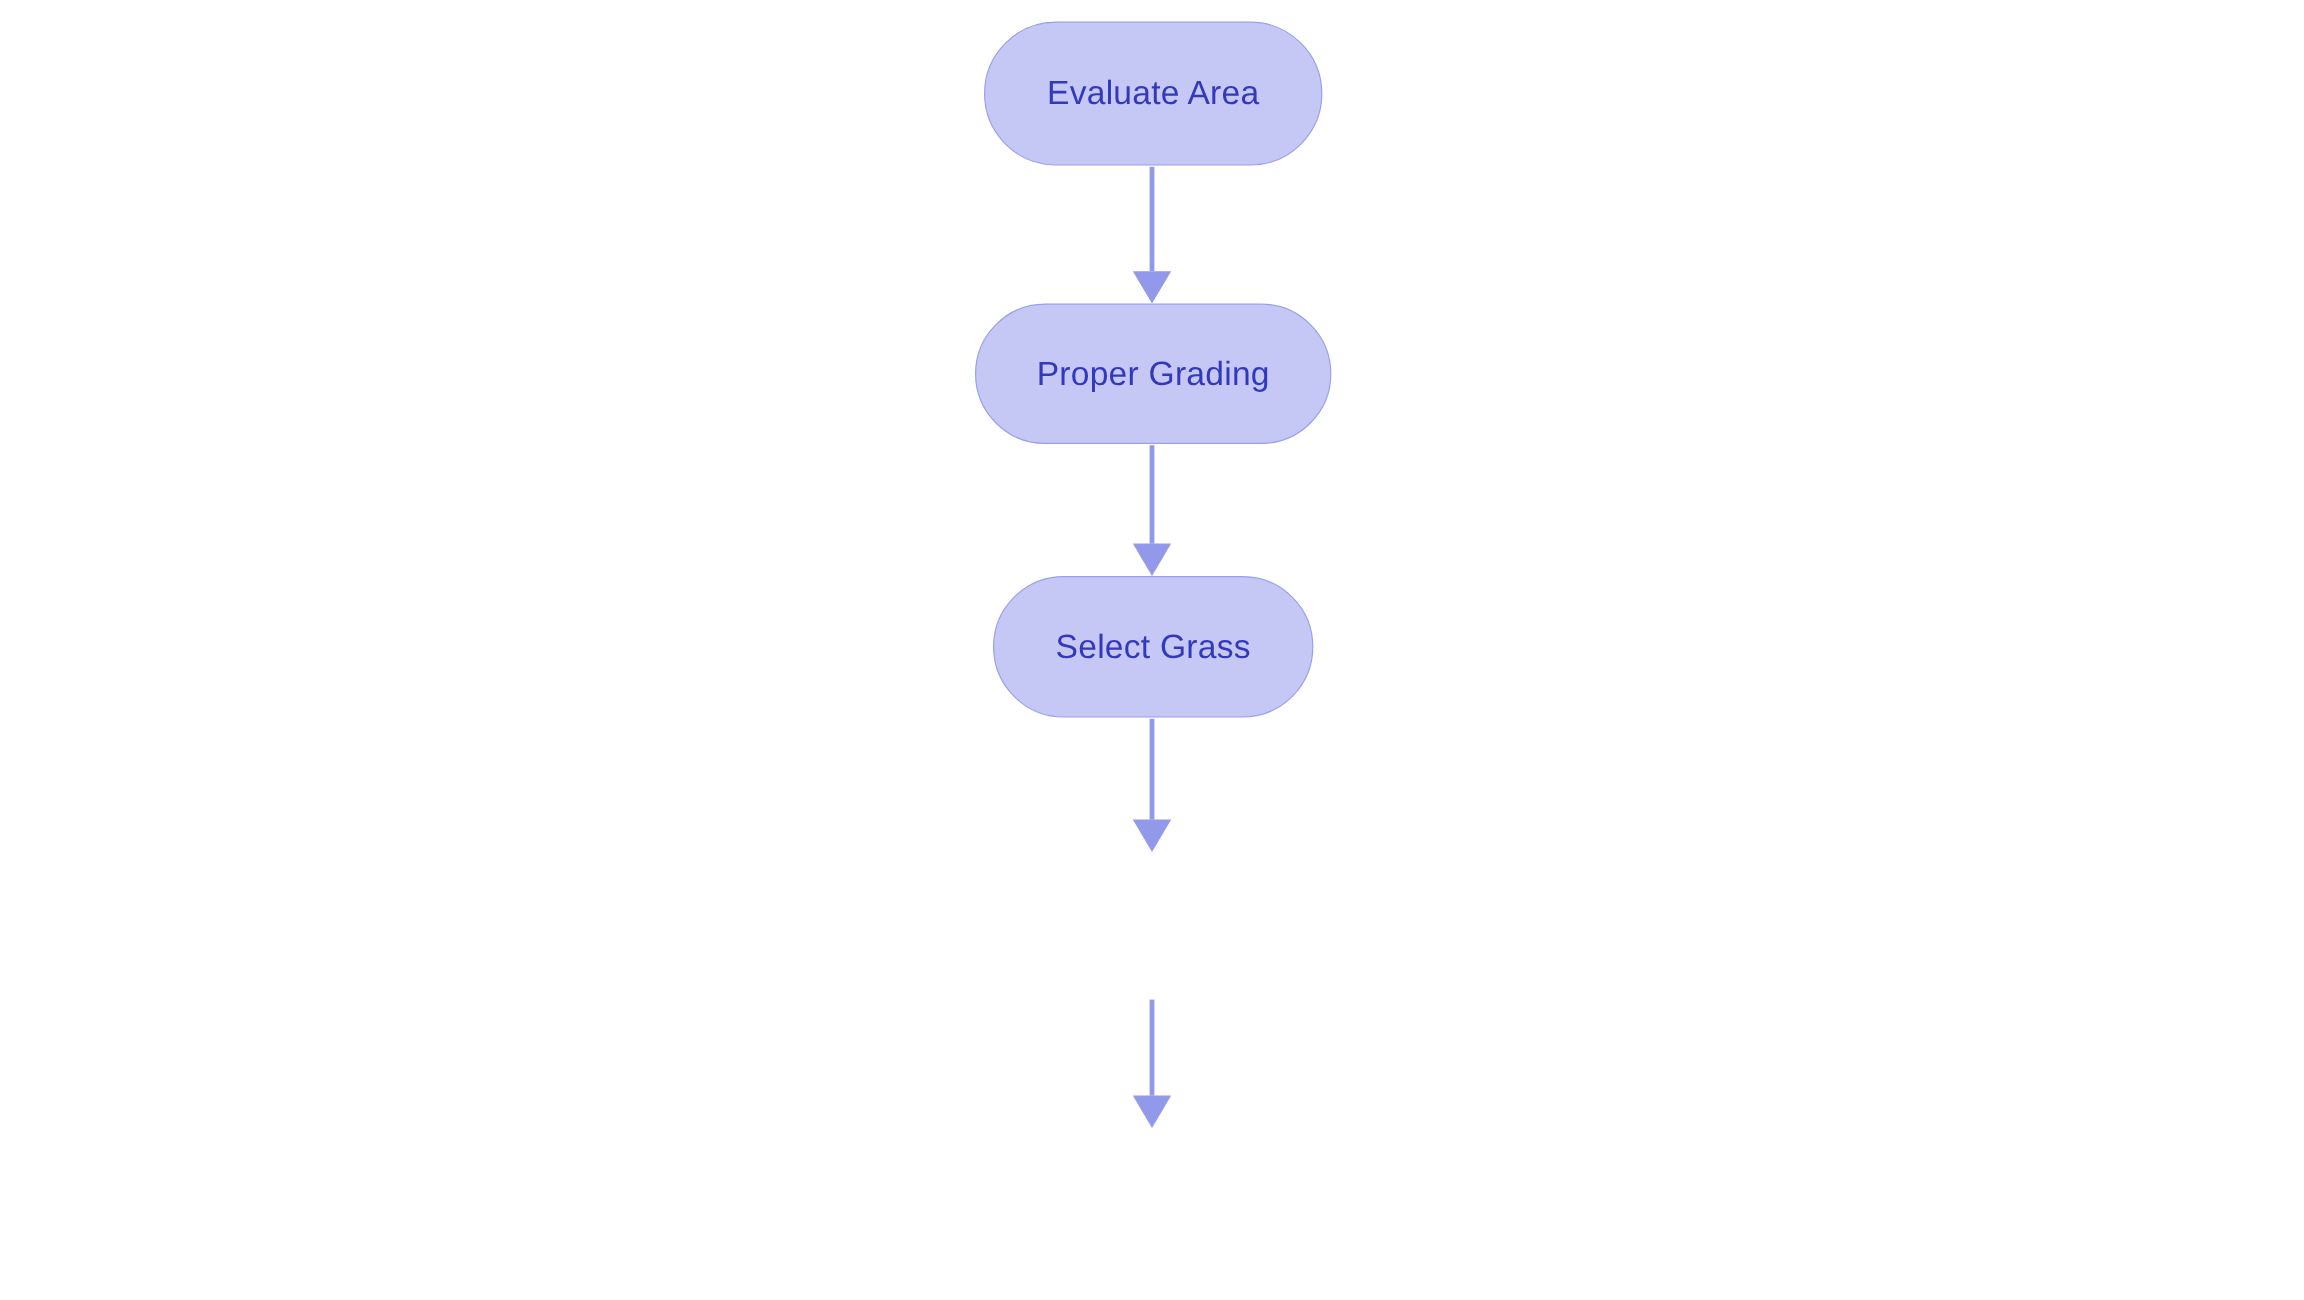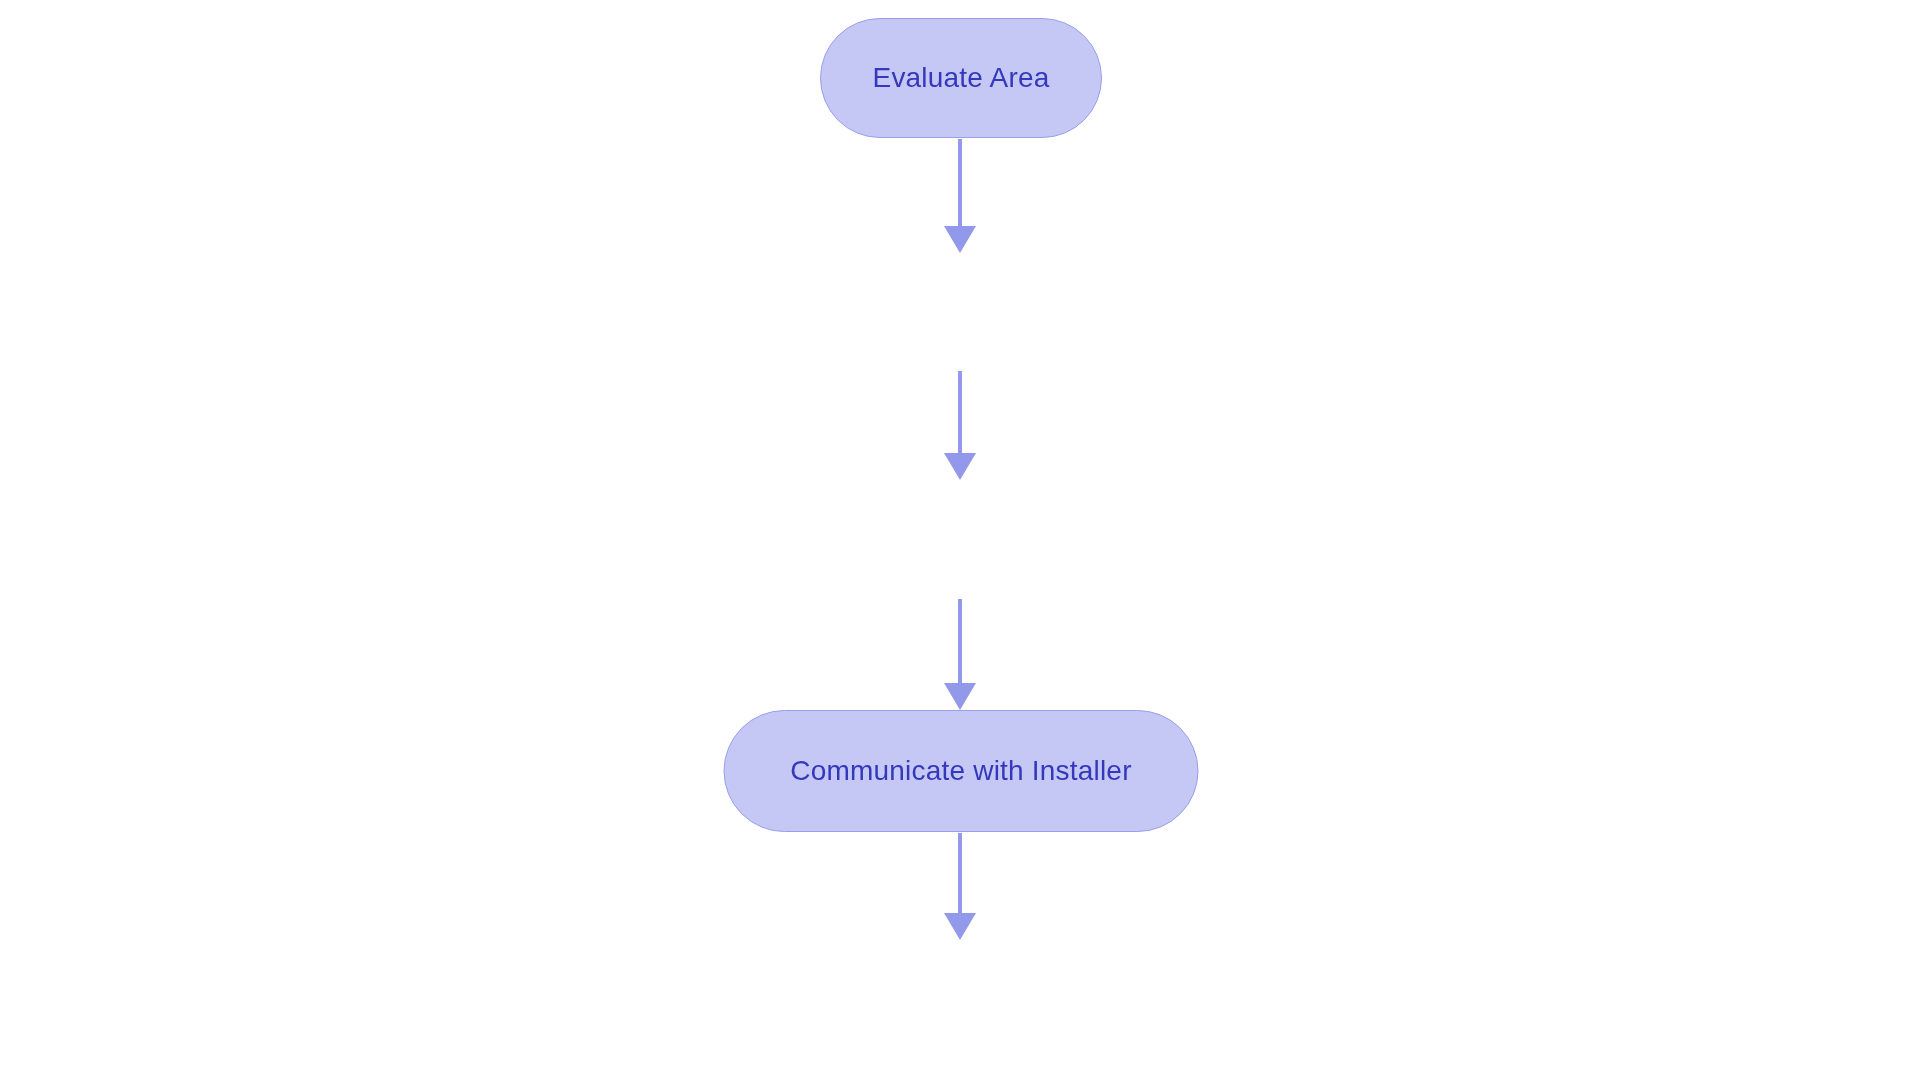--- a/index.html
+++ b/index.html
@@ -77,35 +77,38 @@
 
   <div class="node n1">
     <span class="node-label">Evaluate Area</span>
   </div>
 
   <div class="arrow a1">
     <div class="arrow-line"></div>
     <div class="arrow-head"></div>
   </div>
 
+  <div class="node n2">
+    <span class="node-label">Proper Grading</span>
+  </div>
 
   <div class="arrow a2">
     <div class="arrow-line"></div>
     <div class="arrow-head"></div>
   </div>
 
+  <div class="node n3">
+    <span class="node-label">Select Grass</span>
+  </div>
 
   <div class="arrow a3">
     <div class="arrow-line"></div>
     <div class="arrow-head"></div>
   </div>
 
-  <div class="node n4">
-    <span class="node-label">Communicate with Installer</span>
-  </div>
 
   <div class="arrow a4">
     <div class="arrow-line"></div>
     <div class="arrow-head"></div>
   </div>
 
 
 </div>
 
 </body></html>

